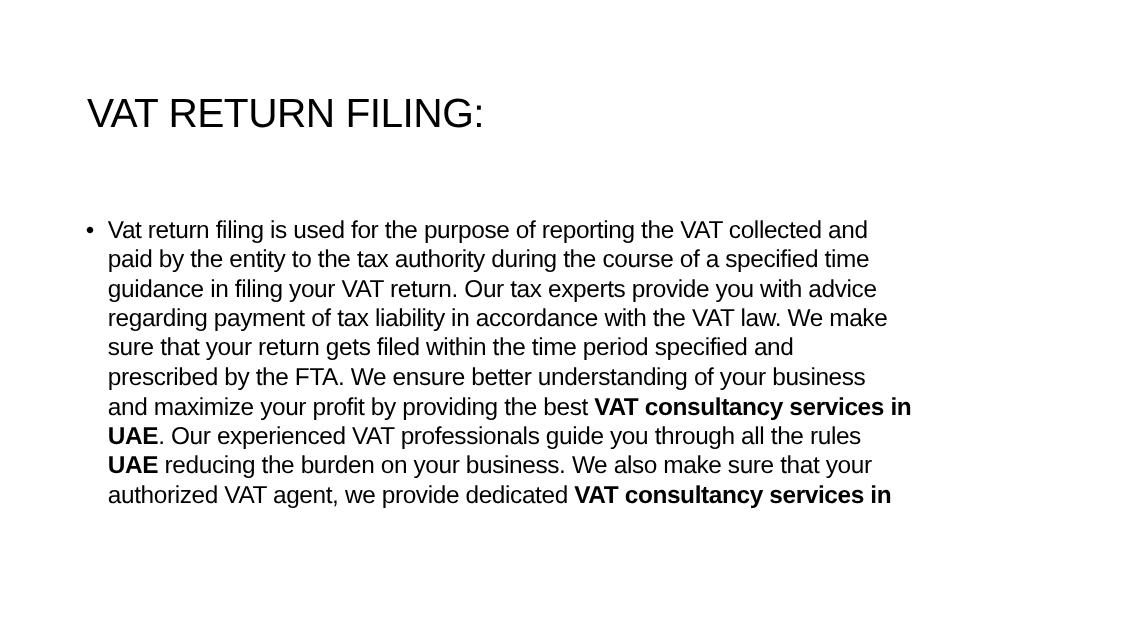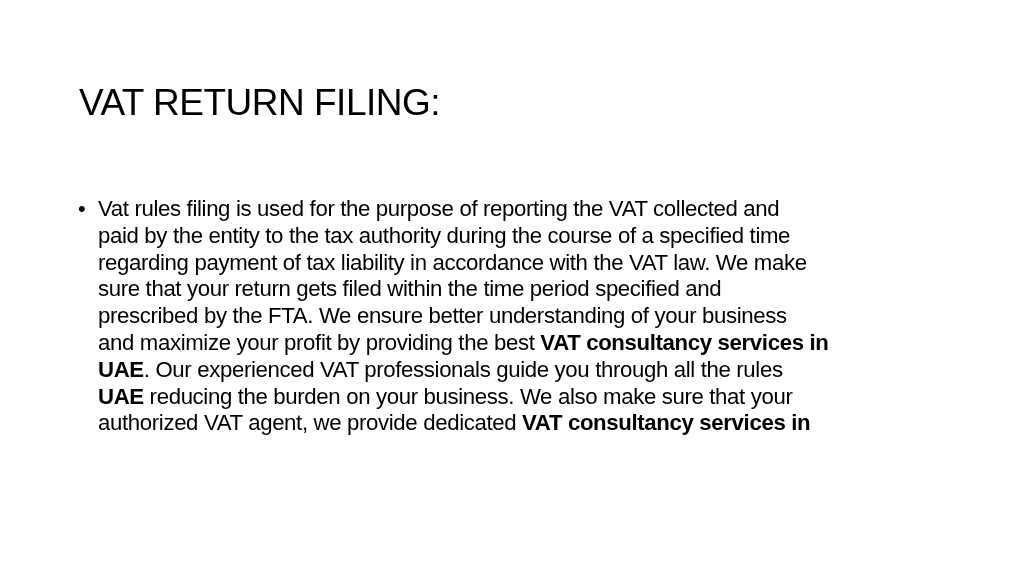--- a/index.html
+++ b/index.html
@@ -18,24 +18,27 @@
 </head>
 <body>
 
 <div class="slide">
   <div class="title">VAT RETURN FILING:</div>
 
   <div class="bullet-block">
     <span class="bullet-dot">•</span>
     <div class="body-text" id="body-text">
       <span class="line">
-        <span>Vat rules filing is used for the purpose of reporting the VAT collected and</span>
+        <span>Vat return filing is used for the purpose of reporting the VAT collected and</span>
       </span>
       <span class="line">
         <span>paid by the entity to the tax authority during the course of a specified time</span>
+      </span>
+      <span class="line">
+        <span>guidance in filing your VAT return. Our tax experts provide you with advice</span>
       </span>
       <span class="line">
         <span>regarding payment of tax liability in accordance with the VAT law. We make</span>
       </span>
       <span class="line">
         <span>sure that your return gets filed within the time period specified and</span>
       </span>
       <span class="line">
         <span>prescribed by the FTA. We ensure better understanding of your business</span>
       </span>

